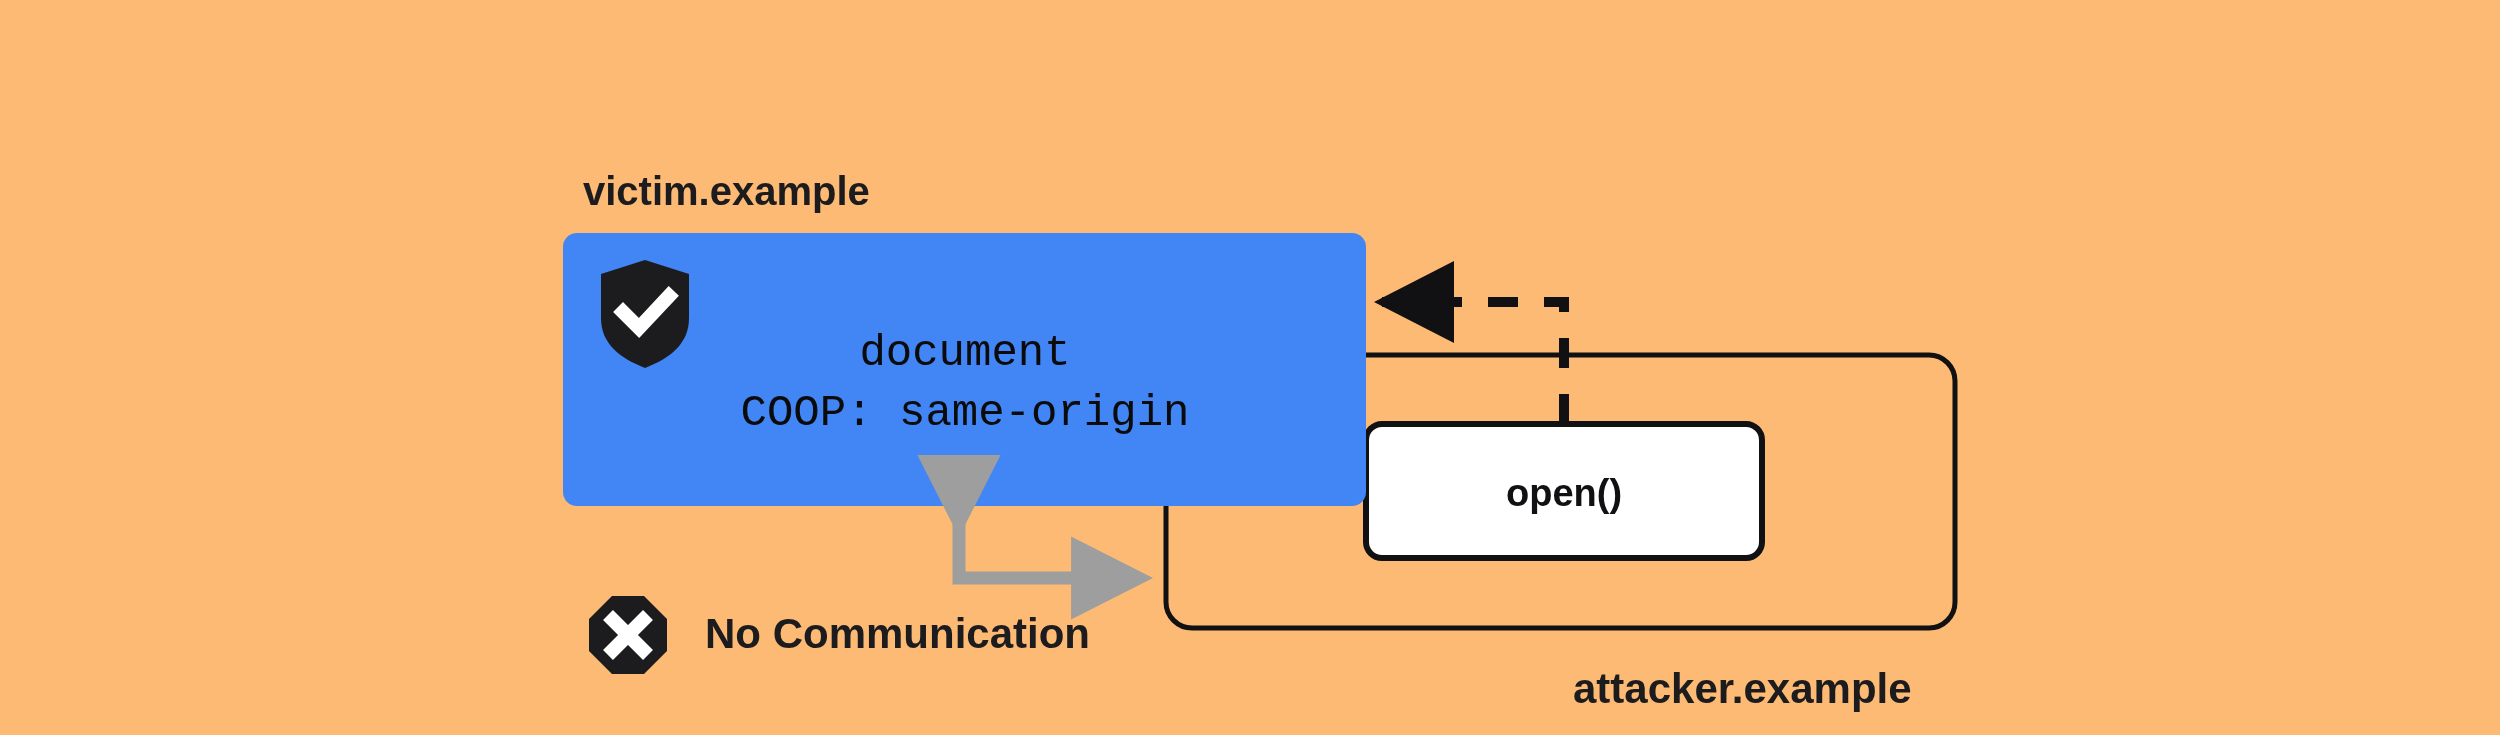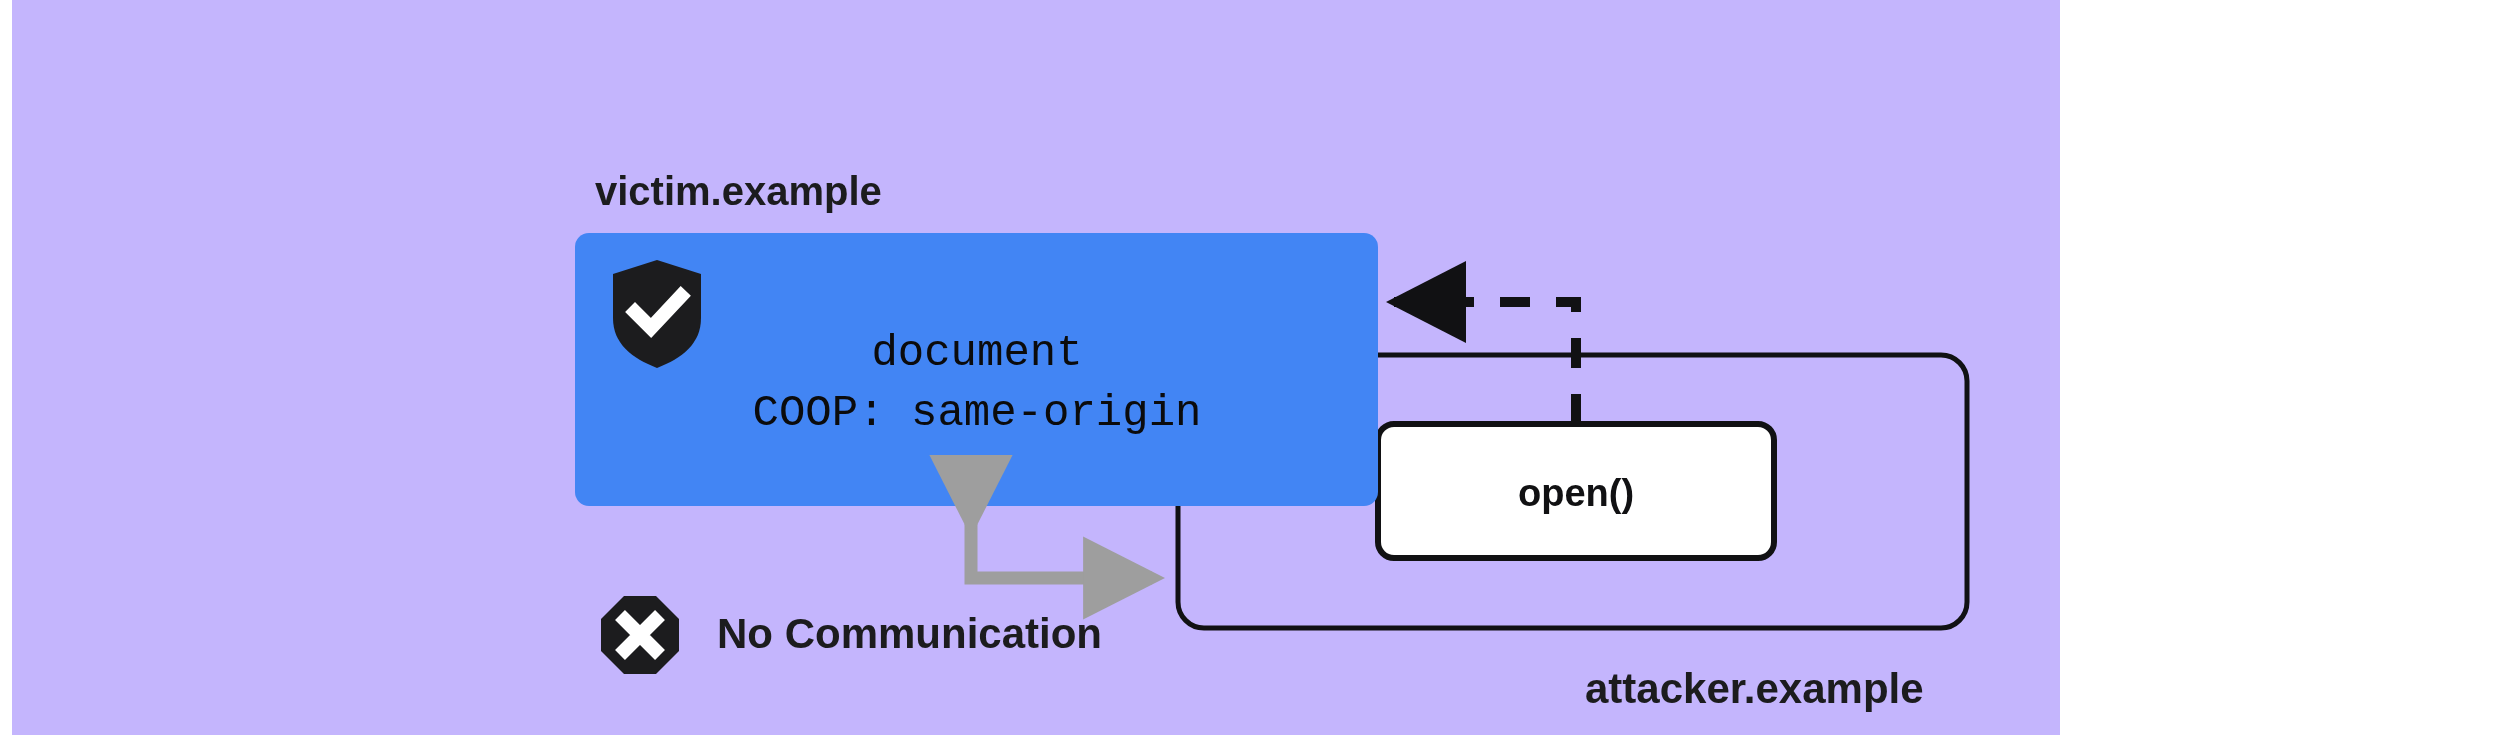--- a/index.html
+++ b/index.html
@@ -8,24 +8,23 @@
     background: #ffffff;
   }
   body {
     font-family: "Liberation Sans", sans-serif;
     width: 2500px;
     height: 735px;
     overflow: hidden;
   }
   #diagram-root {
     position: relative;
-    width: 2048px;
+    width: 2500px;
     height: 735px;
-    background: #c4b5fd;
-    margin-left: 12px;
+    background: #fdba74;
   }
   svg.diagram-canvas {
     position: absolute;
     top: 0;
     left: 0;
     width: 2500px;
     height: 735px;
     display: block;
   }
   .label-text {

